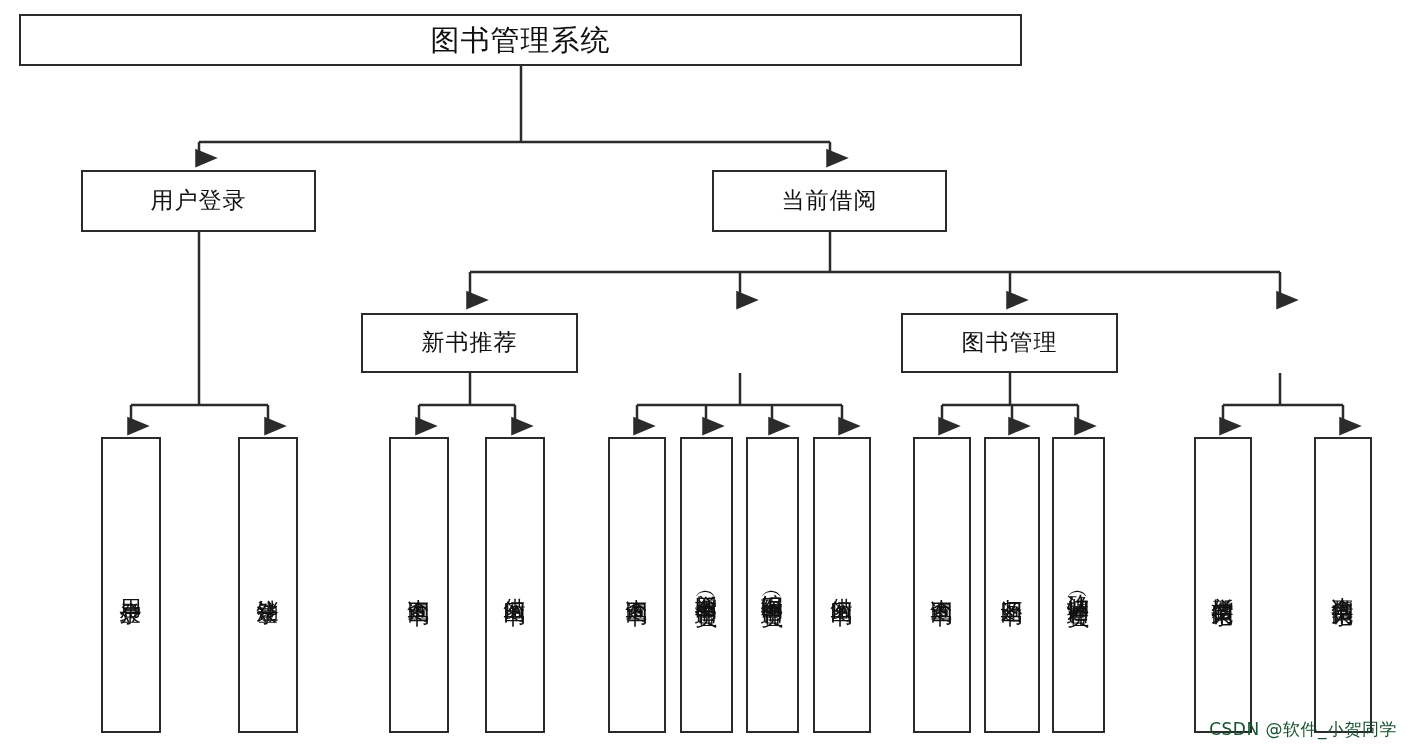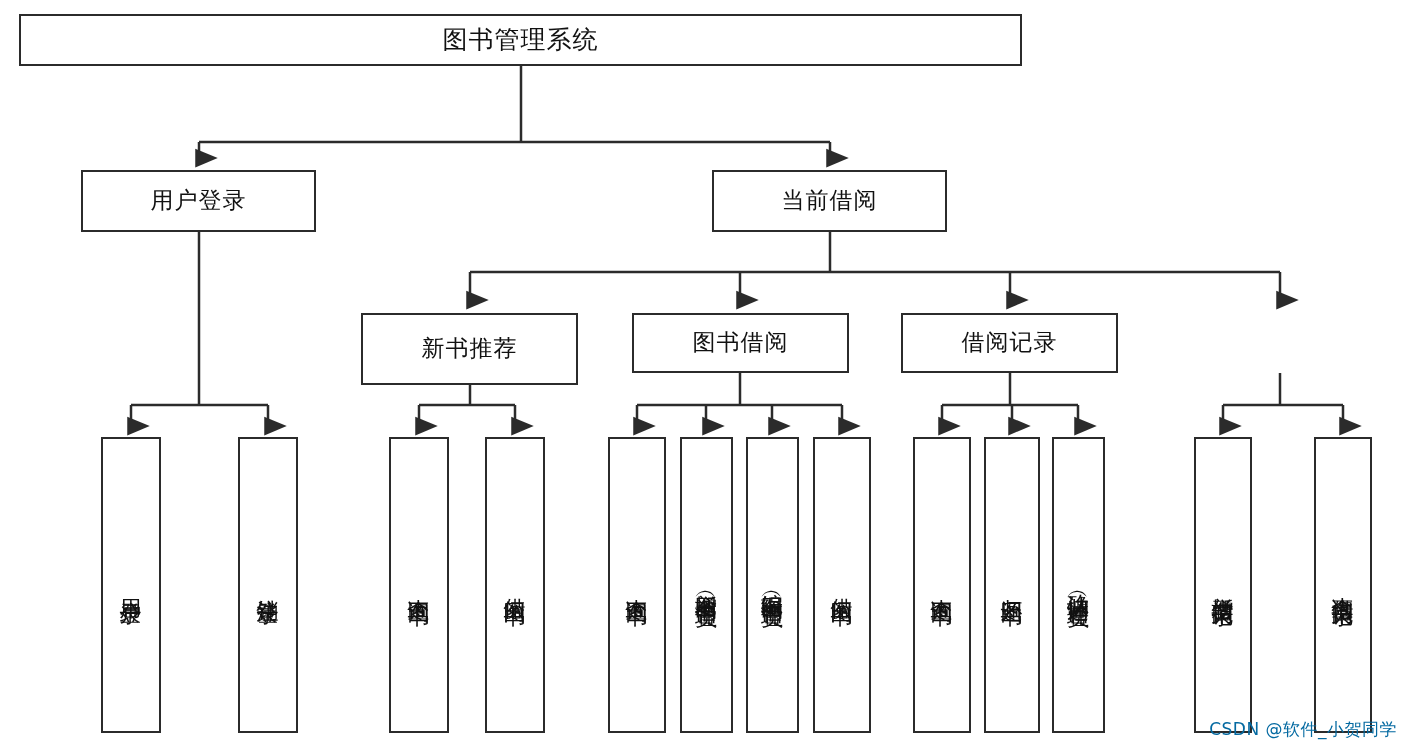--- a/index.html
+++ b/index.html
@@ -45,21 +45,21 @@
   .node.vert {
     writing-mode: vertical-rl;
     text-orientation: upright;
     font-size: 22px;
     letter-spacing: 2px;
     line-height: 1.05;
     padding: 4px 0;
     white-space: nowrap;
   }
   .node.root {
-    font-size: 25px;
+    font-size: 29px;
   }
   #watermark {
     position: absolute;
     right: 8px;
     bottom: 6px;
     font-size: 17px;
     color: #b9b9b9;
     letter-spacing: 0.5px;
     z-index: 3;
     white-space: nowrap;
@@ -119,32 +119,31 @@
       <path d="M 1223 405 L 1223 426" marker-end="url(#arrow)"></path>
       <path d="M 1343 405 L 1343 426" marker-end="url(#arrow)"></path>
     </g>
   </svg>
 
   <div class="node horiz root" style="left: 19px; top: 14px; width: 1003px; height: 52px; border-color: rgb(43, 43, 43); color: rgb(17, 17, 17);">图书管理系统</div>
 
   <div class="node horiz" style="left: 81px; top: 170px; width: 235px; height: 62px; border-color: rgb(43, 43, 43); color: rgb(17, 17, 17);">用户登录</div>
   <div class="node horiz" style="left: 712px; top: 170px; width: 235px; height: 62px; border-color: rgb(43, 43, 43); color: rgb(17, 17, 17);">当前借阅</div>
 
-  <div class="node horiz" style="left: 361px; top: 313px; width: 217px; height: 72px; border-color: rgb(43, 43, 43); color: rgb(17, 17, 17);">新书推荐</div>
-  <div class="node horiz" style="left: 632px; top: 313px; width: 217px; height: 60px; border-color: rgb(43, 43, 43); color: rgb(17, 17, 17);">图书借阅</div>
-  <div class="node horiz" style="left: 901px; top: 313px; width: 217px; height: 60px; border-color: rgb(43, 43, 43); color: rgb(17, 17, 17);">借阅记录</div>
+  <div class="node horiz" style="left: 361px; top: 313px; width: 217px; height: 60px; border-color: rgb(43, 43, 43); color: rgb(17, 17, 17);">新书推荐</div>
+  <div class="node horiz" style="left: 901px; top: 313px; width: 217px; height: 60px; border-color: rgb(43, 43, 43); color: rgb(17, 17, 17);">图书管理</div>
 
   <div class="node vert" style="left: 101px; top: 437px; width: 60px; height: 296px; border-color: rgb(43, 43, 43); color: rgb(17, 17, 17);">用户登录</div>
   <div class="node vert" style="left: 238px; top: 437px; width: 60px; height: 296px; border-color: rgb(43, 43, 43); color: rgb(17, 17, 17);">注销登录</div>
   <div class="node vert" style="left: 389px; top: 437px; width: 60px; height: 296px; border-color: rgb(43, 43, 43); color: rgb(17, 17, 17);">查询图书</div>
   <div class="node vert" style="left: 485px; top: 437px; width: 60px; height: 296px; border-color: rgb(43, 43, 43); color: rgb(17, 17, 17);">借阅图书</div>
   <div class="node vert" style="left: 608px; top: 437px; width: 58px; height: 296px; border-color: rgb(43, 43, 43); color: rgb(17, 17, 17);">查询图书</div>
   <div class="node vert" style="left: 680px; top: 437px; width: 53px; height: 296px; border-color: rgb(43, 43, 43); color: rgb(17, 17, 17);">新增图书（管理员）</div>
   <div class="node vert" style="left: 746px; top: 437px; width: 53px; height: 296px; border-color: rgb(43, 43, 43); color: rgb(17, 17, 17);">编辑图书（管理员）</div>
   <div class="node vert" style="left: 813px; top: 437px; width: 58px; height: 296px; border-color: rgb(43, 43, 43); color: rgb(17, 17, 17);">借阅图书</div>
   <div class="node vert" style="left: 913px; top: 437px; width: 58px; height: 296px; border-color: rgb(43, 43, 43); color: rgb(17, 17, 17);">查询图书</div>
   <div class="node vert" style="left: 984px; top: 437px; width: 56px; height: 296px; border-color: rgb(43, 43, 43); color: rgb(17, 17, 17);">归还图书</div>
   <div class="node vert" style="left: 1052px; top: 437px; width: 53px; height: 296px; border-color: rgb(43, 43, 43); color: rgb(17, 17, 17);">确认归还（管理员）</div>
   <div class="node vert" style="left: 1194px; top: 437px; width: 58px; height: 296px; border-color: rgb(43, 43, 43); color: rgb(17, 17, 17);">新增借阅记录</div>
   <div class="node vert" style="left: 1314px; top: 437px; width: 58px; height: 296px; border-color: rgb(43, 43, 43); color: rgb(17, 17, 17);">查询借阅记录</div>
 
-  <div id="watermark" style="color: #0369a1;">CSDN @软件_小贺同学</div>
+  <div id="watermark" style="color: #14532d;">CSDN @软件_小贺同学</div>
 </div>
 
 </body></html>

